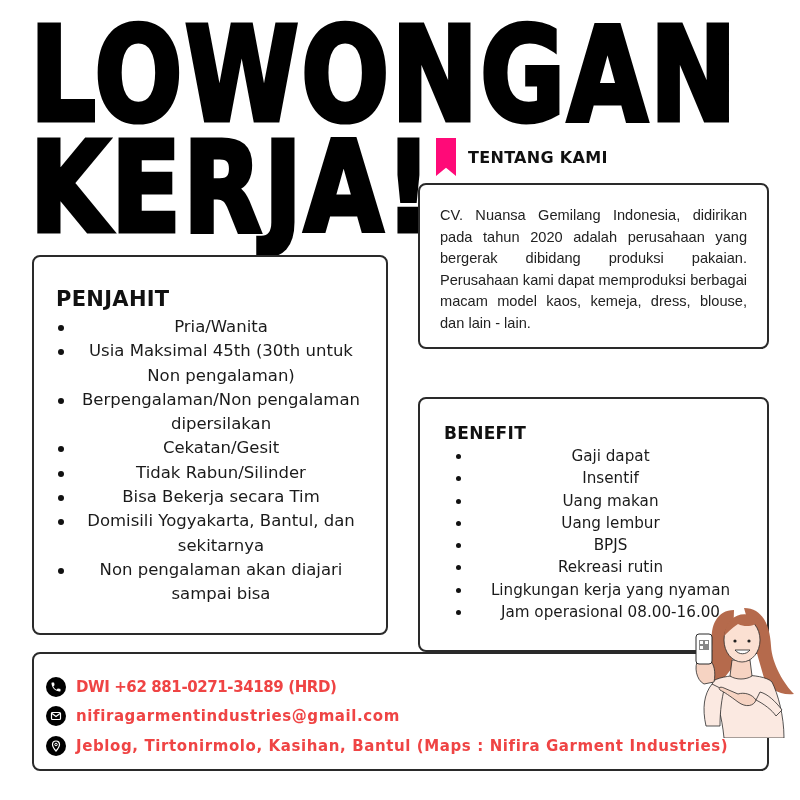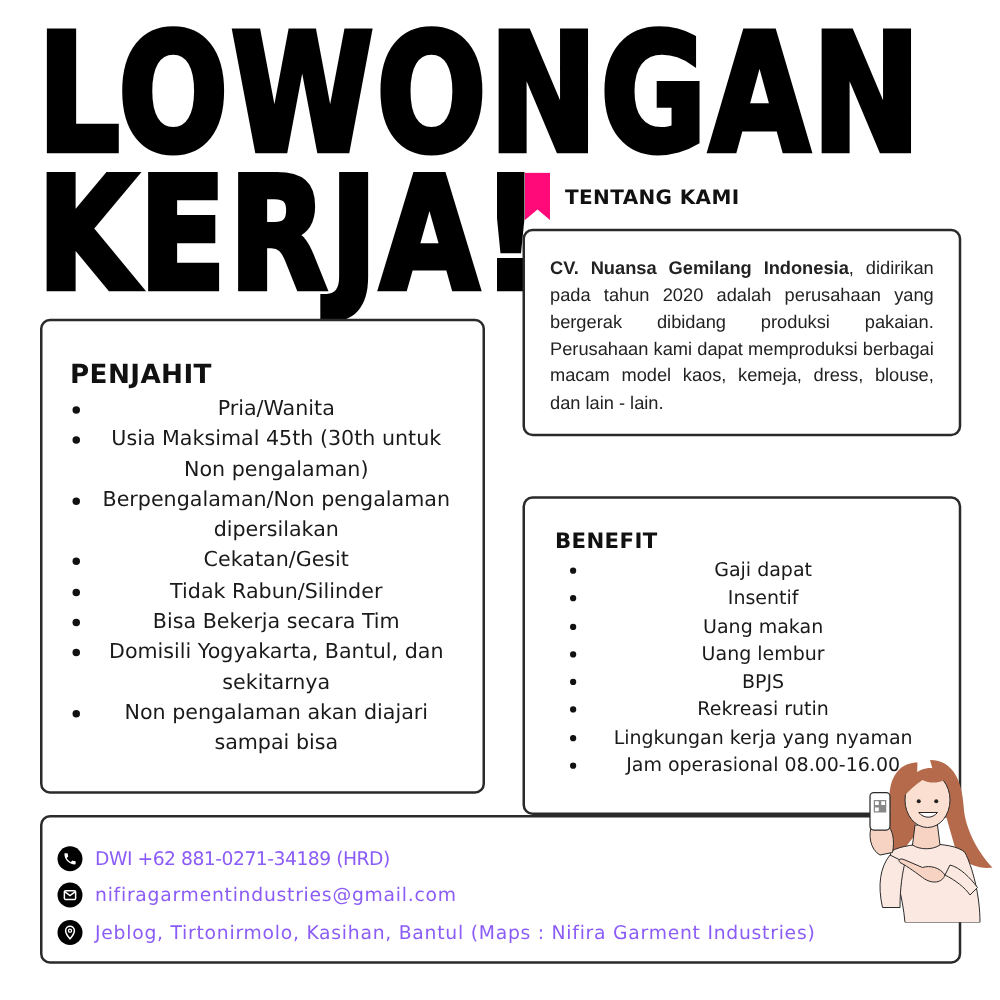--- a/index.html
+++ b/index.html
@@ -10,44 +10,44 @@
   .headline {
     position:absolute; left:30px; margin:0; font-family:"DejaVu Sans", sans-serif;
     font-weight:900; color:#000; line-height:1; white-space:nowrap;
     -webkit-text-stroke:5px #000; letter-spacing:3px;
   }
   #h1 { top:10px; font-size:130px; transform-origin:left top; transform:scaleX(0.795); }
   #h2 { top:126px; font-size:124px; transform-origin:left top; transform:scaleX(0.82); }
 
   .box { position:absolute; border:2px solid #2a2a2a; border-radius:8px; background:#fff; box-sizing:border-box; }
 
-  #about-head { position:absolute; left:420px; top:137px; height:40px; display:flex; align-items:center; }
+  #about-head { position:absolute; left:420px; top:137px; height:40px; display:flex; align-items:center;padding-left:16px; }
   .ribbon { width:20px; height:38px; background:#ff0a78;
     clip-path:polygon(0 0,100% 0,100% 100%,50% 78%,0 100%); margin-right:12px; }
   .about-title { font-weight:bold; font-size:16px; letter-spacing:0.3px; }
 
   #about { left:418px; top:183px; width:351px; height:166px; padding:20px 20px 0 20px; }
   #about p { margin:0; font-family:"Liberation Sans", sans-serif; font-size:14.6px; line-height:21.5px; text-align:justify; color:#222; }
-  #about b { font-weight:bold; }
+  #about b { font-weight:normal; }
 
   #penjahit { left:32px; top:255px; width:356px; height:380px; padding:30px 18px 0 22px; }
   .card-title { font-weight:bold; font-size:21px; margin:0 0 4px 0; letter-spacing:0.3px; }
   ul.list { list-style:none; margin:0; padding:0;text-align:center; }
   ul.list li { position:relative; padding-left:18px; font-size:16.5px; line-height:24.3px; color:#1a1a1a; }
   ul.list li::before { content:""; position:absolute; left:2px; top:10px; width:6px; height:6px; border-radius:50%; background:#111; }
 
   #benefit { left:418px; top:397px; width:351px; height:255px; padding:24px 18px 0 24px; }
   #benefit .card-title { font-size:17px; margin-bottom:2px; }
   #benefit ul.list li { font-size:15.2px; line-height:22.3px; padding-left:28px; }
   #benefit ul.list li::before { left:12px; top:9px; width:5px; height:5px; }
 
   #contact { left:32px; top:652px; width:737px; height:119px; padding:18px 0 0 12px; }
   .crow { display:flex; align-items:center; height:29.5px; }
   .cicon { width:20px; height:20px; border-radius:50%; background:#000; display:flex; align-items:center; justify-content:center; margin-right:10px; flex:none; }
-  .ctext { font-weight:normal; font-size:15px; letter-spacing:0.6px; color:#8b5cf6; white-space:nowrap; }
+  .ctext { font-weight:bold; font-size:15px; letter-spacing:0.6px; color:#ef4444; white-space:nowrap; }
   .ctext.tight { letter-spacing:-0.4px; }
 
   #illustration { position:absolute; left:672px; top:598px; width:125px; height:140px; }
 </style>
 </head>
 <body>
 
 <h1 class="headline" id="h1">LOWONGAN</h1>
 <h1 class="headline" id="h2">KERJA!</h1>
 

